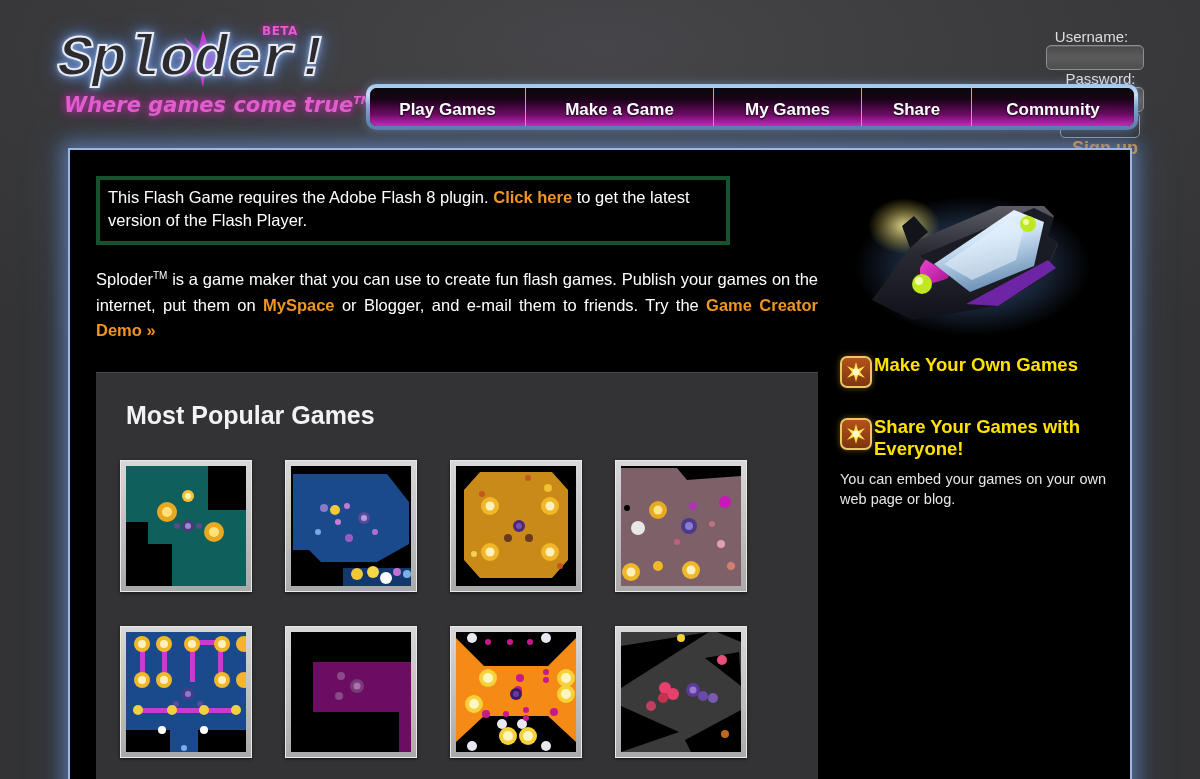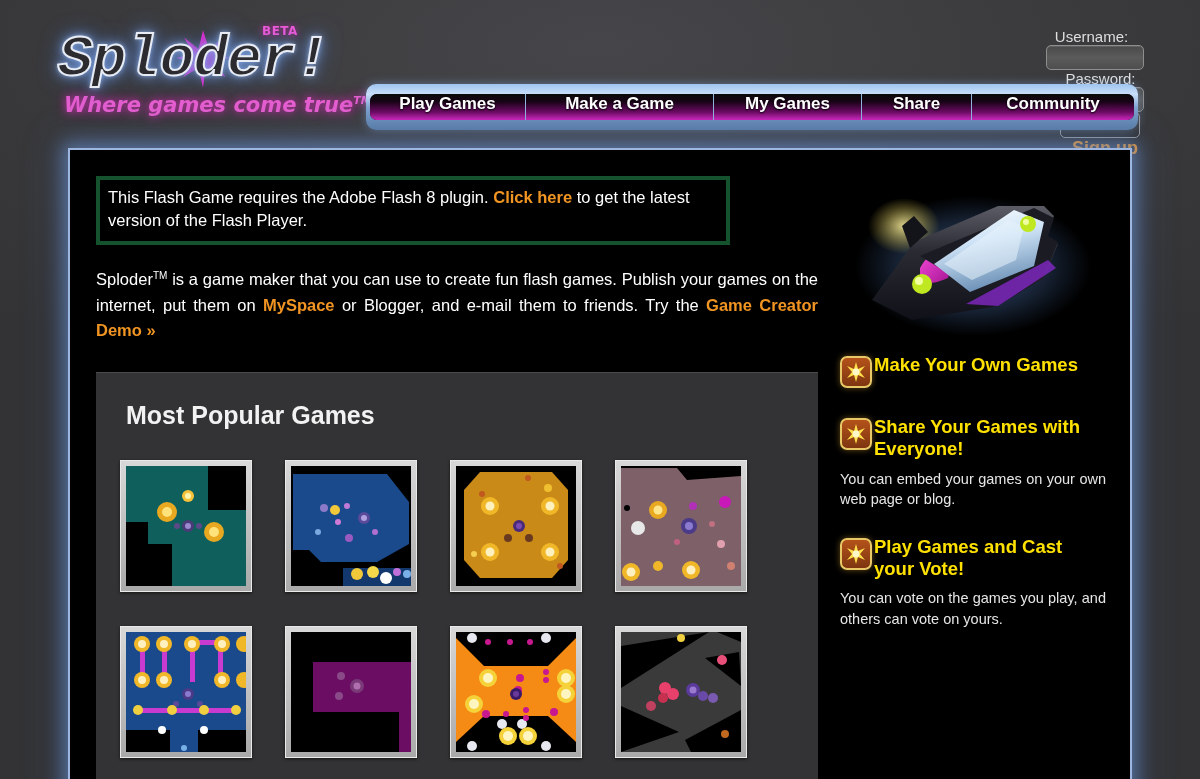--- a/index.html
+++ b/index.html
@@ -81,21 +81,20 @@
 
   
   .nav {
     position: absolute; left: 366px; top: 84px;
     width: 772px; height: 46px;
     border-radius: 10px;
     background: linear-gradient(180deg,#9fc4ee 0%, #c9defa 22%, #7ea3cf 52%, #5b7ea8 100%);
     padding: 4px;
     box-shadow: 0 0 10px rgba(140,180,235,.45);
     display: flex;
-    align-items: center;
   }
   .nav-inner {
     flex: 1; display: flex; border-radius: 7px; overflow: hidden;
     background: #111;
   }
   .nav-item {
     flex: 1; display: flex; align-items: flex-end; justify-content: center;
     padding-bottom: 6px;
     background: linear-gradient(180deg,#090909 0%, #1a0418 30%, #6e0a63 70%, #cf26bd 100%);
     color: #fff; font-size: 17px; font-weight: bold;
@@ -531,28 +530,16 @@
             <svg width="20" height="20" viewBox="0 0 20 20">
               <polygon points="10,0 12,7 19,4 14,10 19,16 12,13 10,20 8,13 1,16 6,10 1,4 8,7" fill="#ffe24a"></polygon>
               <circle cx="10" cy="10" r="3.4" fill="#fff8c8"></circle>
             </svg>
           </span>
           <span class="feat-title">Share Your Games with Everyone!</span>
         </div>
         <div class="feat-body">You can embed your games on your own web page or blog.</div>
       </div>
 
-      <div class="feat gap3">
-        <div class="feat-head">
-          <span class="starbox">
-            <svg width="20" height="20" viewBox="0 0 20 20">
-              <polygon points="10,0 12,7 19,4 14,10 19,16 12,13 10,20 8,13 1,16 6,10 1,4 8,7" fill="#ffe24a"></polygon>
-              <circle cx="10" cy="10" r="3.4" fill="#fff8c8"></circle>
-            </svg>
-          </span>
-          <span class="feat-title">Play Games and Cast your Vote!</span>
-        </div>
-        <div class="feat-body">You can vote on the games you play, and others can vote on yours.</div>
-      </div>
 
     </div>
   </div>
 </div>
 
 </body></html>

